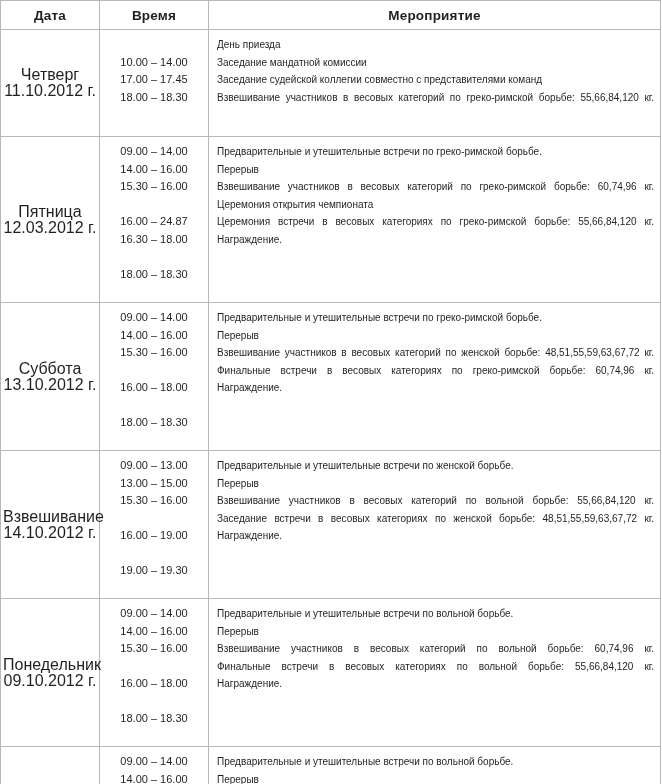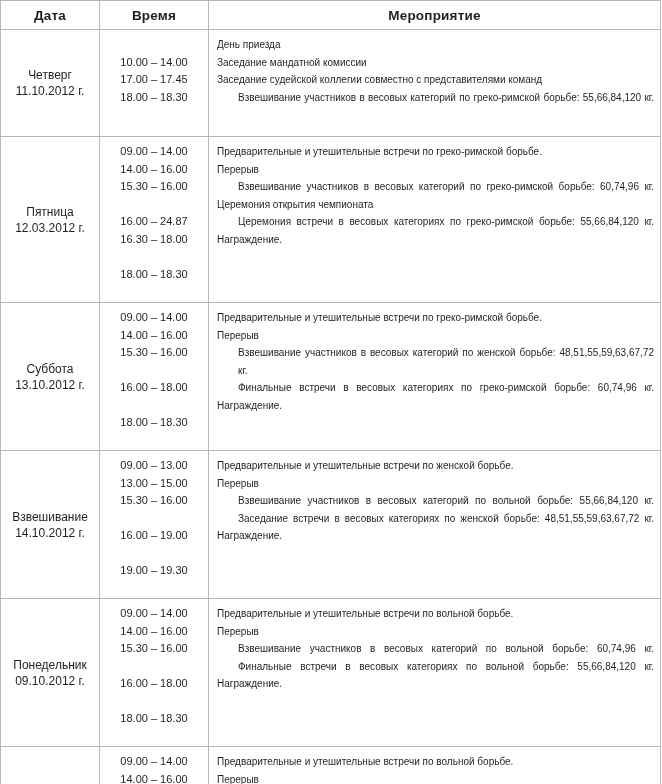--- a/index.html
+++ b/index.html
@@ -38,21 +38,21 @@
     height: 28px;
     font-size: 13.5px;
     font-weight: bold;
     text-align: center;
     color: #231f20;
     letter-spacing: 0.2px;
   }
 
   td.date-cell {
     text-align: center;
-    font-size: 12px;
+    font-size: 16px;
     line-height: 16px;
     vertical-align: middle;
     padding: 2px 2px;
   }
   td.date-cell .day-name  { display: block; white-space: nowrap; }
   td.date-cell .day-date  { display: block; white-space: nowrap; }
 
   td.time-cell {
     text-align: center;
     font-size: 11px;
@@ -73,21 +73,20 @@
     text-justify: inter-word;
   }
   td.event-cell .event-line {
     display: block;
     text-align: justify;
     text-justify: inter-word;
   }
   
   td.event-cell .event-line.wraps {
     text-align-last: justify;
-    margin-left: 21px;
   }
 
   
   tr.row-thu  td { height: 94px;  }
   tr.row-fri  td { height: 153px; }
   tr.row-sat  td { height: 135px; }
   tr.row-sun  td { height: 135px; }
   tr.row-mon  td { height: 135px; }
   tr.row-tue  td { height: 97px;  }
 </style>

